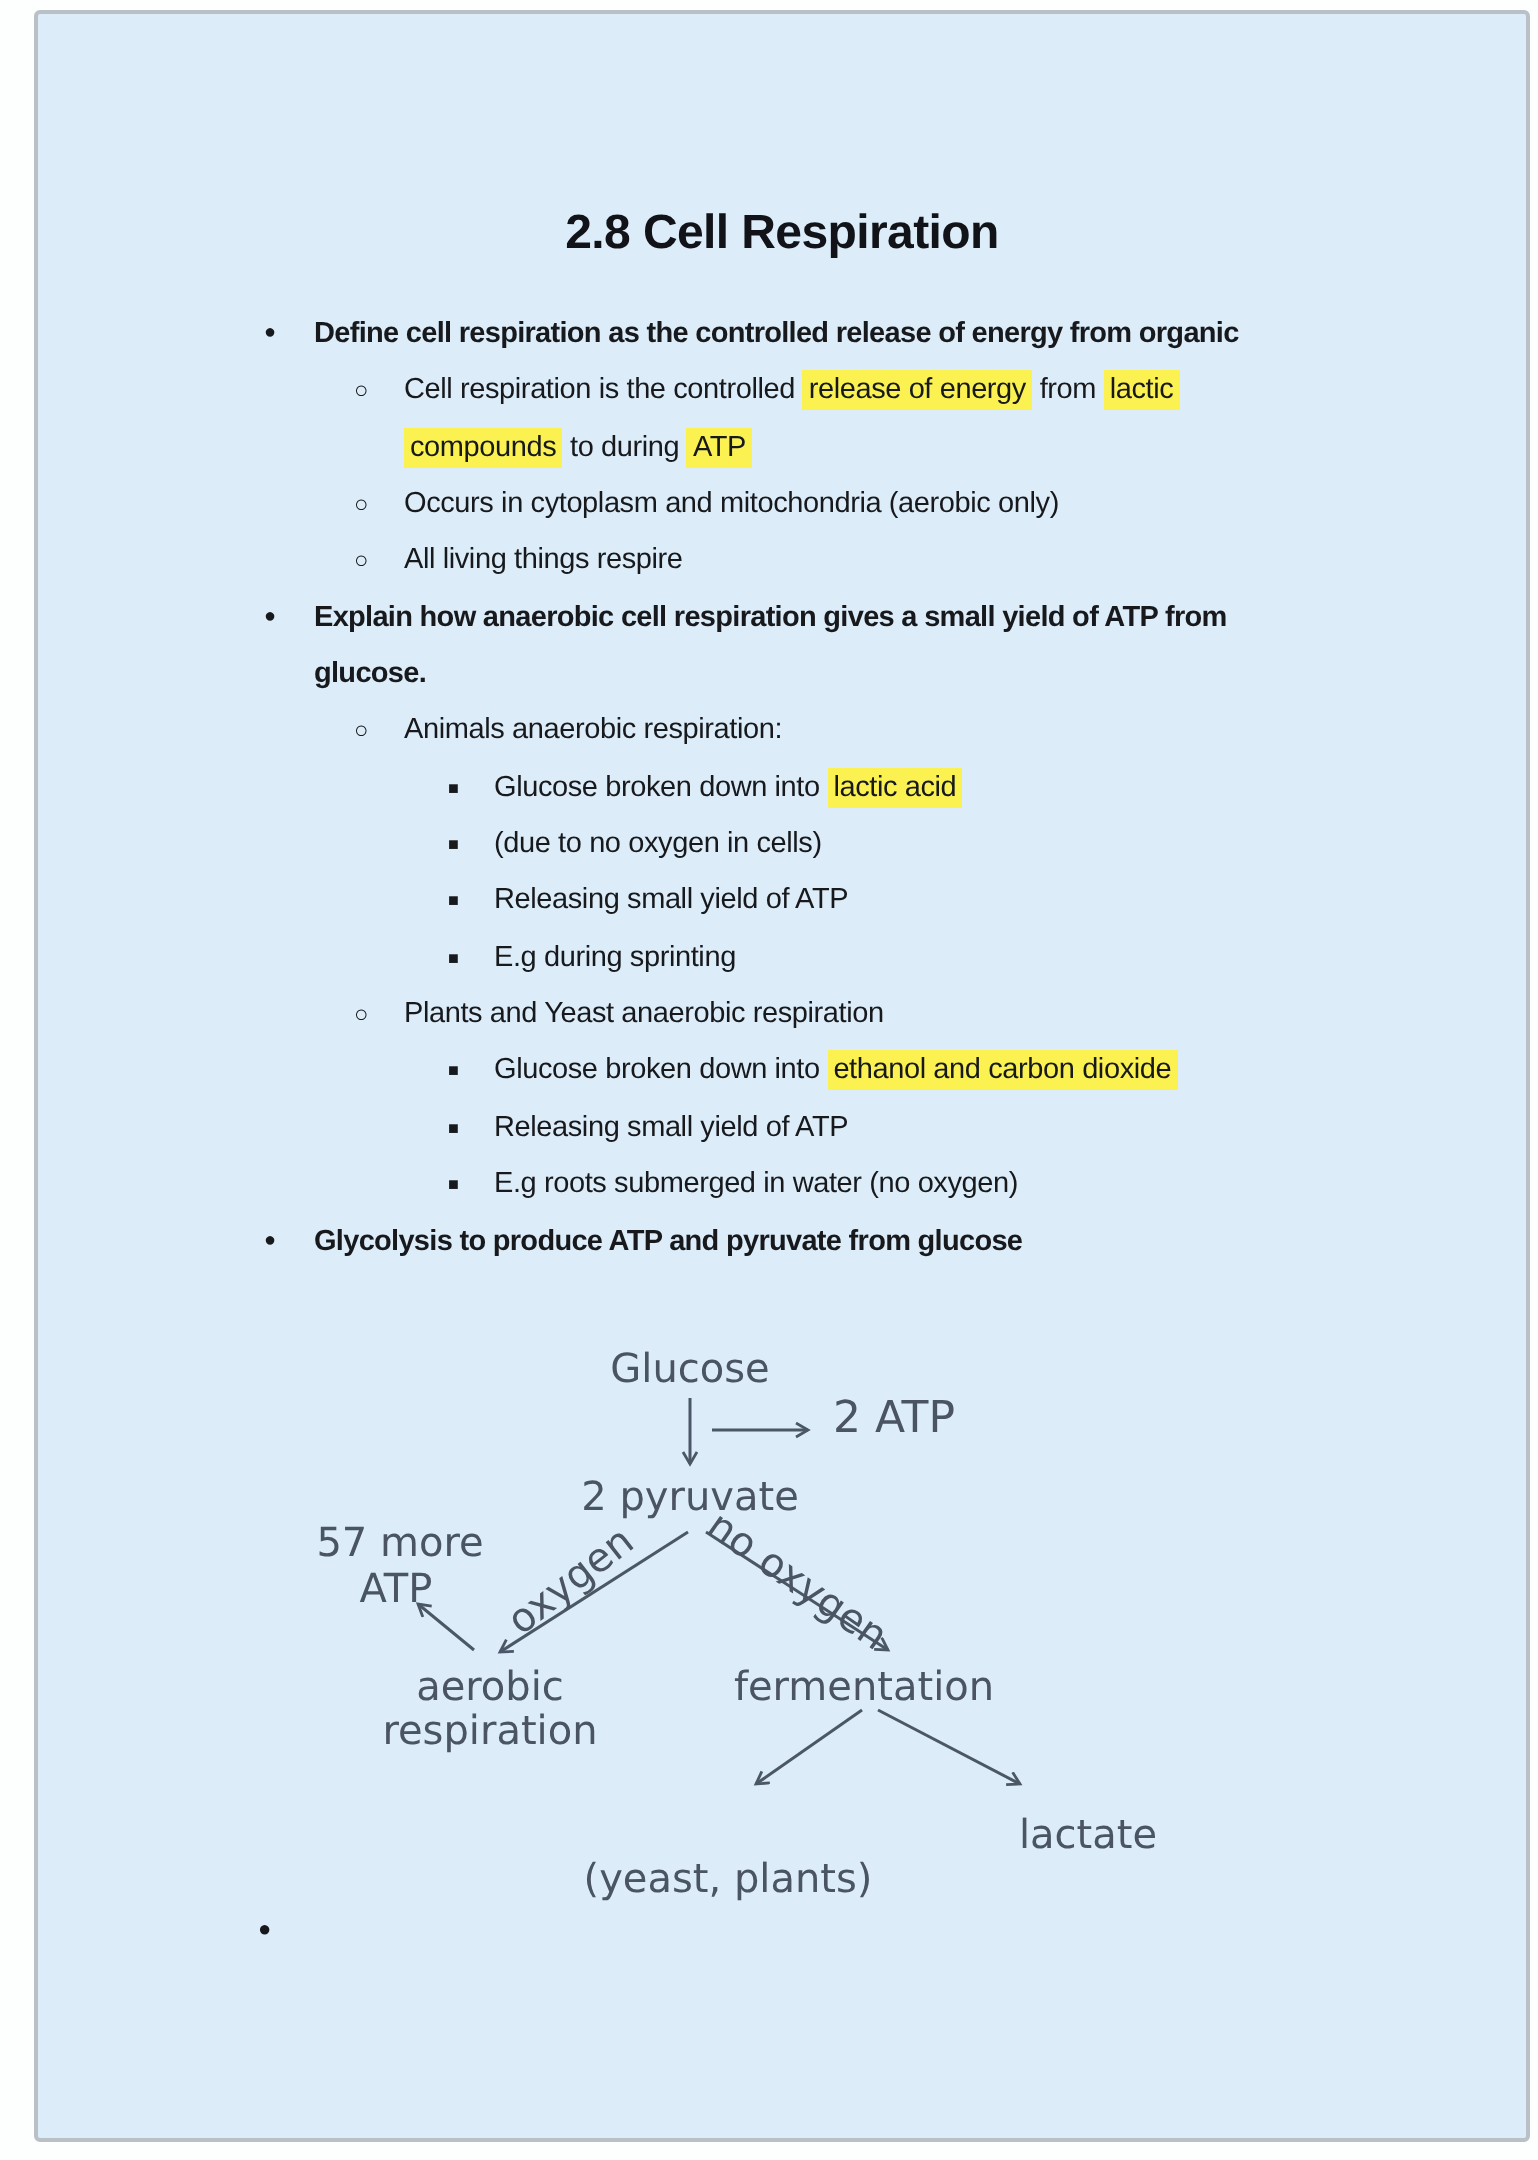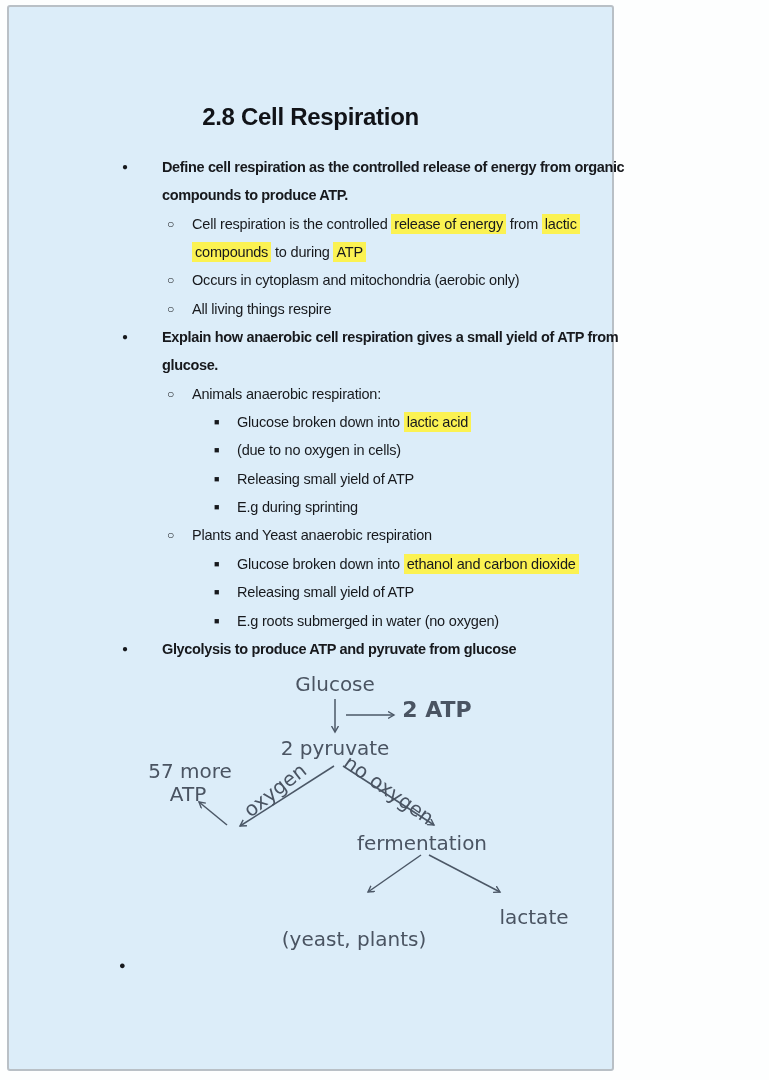--- a/index.html
+++ b/index.html
@@ -3,21 +3,21 @@
 <meta charset="utf-8">
 <style>
   html,body{margin:0;padding:0;}
   body{
     width:769px;height:1080px;overflow:hidden;
     background:#f6f9fb;
     font-family:"Liberation Sans", sans-serif;
   }
   #screen{position:relative;width:769px;height:1080px;background:#fdfefe;}
   .page{
-    position:absolute;left:7px;top:5px;width:607px;height:1066px;
+    position:absolute;left:17px;top:5px;width:748px;height:1066px;
     background:var(--page-bg,#dcedf9);
     border:2px solid var(--border,#b9c0c6);
     border-radius:3px;
     box-sizing:border-box;
   }
   .title{
     position:absolute;top:96px;left:0;width:100%;
     text-align:center;font-size:24px;font-weight:600;
     letter-spacing:-0.3px;color:#111318;
   }
@@ -25,21 +25,21 @@
   .row{position:relative;height:28.35px;white-space:nowrap;}
   .row .mk{position:absolute;top:0;line-height:28.35px;color:#17191d;}
   .l1 .mk{left:113px;font-size:10px;}
   .l2 .mk{left:158px;font-size:12px;}
   .l3 .mk{left:205px;font-size:9px;}
   .l1 .tx{padding-left:138px;}
   .l2 .tx{padding-left:183px;}
   .l3 .tx{padding-left:228px;}
   .tx{display:block;line-height:28.35px;font-size:14.5px;letter-spacing:-0.2px;color:#17191d;}
   .tx span{white-space:pre;}
-  .bold .tx{font-weight:700;letter-spacing:-0.35px;margin-left:15px;}
+  .bold .tx{font-weight:700;letter-spacing:-0.35px;}
   .hl{background:var(--hl,#fbf252);padding:2px 3px;margin-top:18px;}
   
   .diagram{position:absolute;inset:0;pointer-events:none;}
   .diagram svg{position:absolute;left:0;top:0;}
   .hw{
     position:absolute;
     font-family:cursive, "DejaVu Sans", sans-serif;
     color:var(--hand,#4a5462);
     font-size:20px;white-space:nowrap;
     transform:translateX(-50%);
@@ -56,24 +56,20 @@
 
 <div id="screen">
   <div class="page">
 
     <div class="title">2.8 Cell Respiration</div>
 
     <div class="list" id="bullet-list">
         <div class="row l1 bold">
           <span class="mk">●</span>
           <span class="tx"><span>Define cell respiration as the controlled release of energy from organic</span></span>
-        </div>
-        <div class="row l1 bold">
-          <span class="mk"></span>
-          <span class="tx"><span>compounds to produce ATP.</span></span>
         </div>
         <div class="row l2">
           <span class="mk">○</span>
           <span class="tx"><span>Cell respiration is the controlled </span><span class="hl">release of energy</span><span> from </span><span class="hl">lactic</span></span>
         </div>
         <div class="row l2">
           <span class="mk"></span>
           <span class="tx"><span class="hl">compounds</span><span> to during </span><span class="hl">ATP</span></span>
         </div>
         <div class="row l2">
@@ -146,29 +142,33 @@
           <line x1="337" y1="708" x2="385" y2="708" marker-end="url(#ah)"></line>
           <line x1="325" y1="759" x2="231" y2="819" marker-end="url(#ah)"></line>
           <line x1="334" y1="759" x2="425" y2="818" marker-end="url(#ah)"></line>
           <line x1="218" y1="818" x2="190" y2="795" marker-end="url(#ah)"></line>
           <line x1="412" y1="848" x2="359" y2="885" marker-end="url(#ah)"></line>
           <line x1="420" y1="848" x2="491" y2="885" marker-end="url(#ah)"></line>
         </g>
       </svg>
 
       <div class="hw" style="left:326px;top:666px;text-align:center;">Glucose</div>
-      <div class="hw big" style="left:428px;top:692px;font-weight:bold;">2 ATP</div>
+      <div class="hw big" style="left:428px;top:692px;">2 ATP</div>
       <div class="hw" style="left:326px;top:730px;">2 pyruvate</div>
 
       <div class="hw" style="left:181px;top:753px;">57 more</div>
       <div class="hw" style="left:179px;top:776px;">ATP</div>
 
       <div class="hw rot-l" style="left:266px;top:783px;">oxygen</div>
       <div class="hw rot-r" style="left:380px;top:783px;">no oxygen</div>
 
+      <div class="hw" style="left:226px;top:825px;">
+        <div>aerobic</div>
+        <div>respiration</div>
+      </div>
 
       <div class="hw" style="left:413px;top:825px;">fermentation</div>
 
       <div class="hw" style="left:345px;top:921px;">(yeast, plants)</div>
 
       <div class="hw" style="left:525px;top:899px;">lactate</div>
     </div>
 
     <span class="tail-dot">●</span>
   </div>

